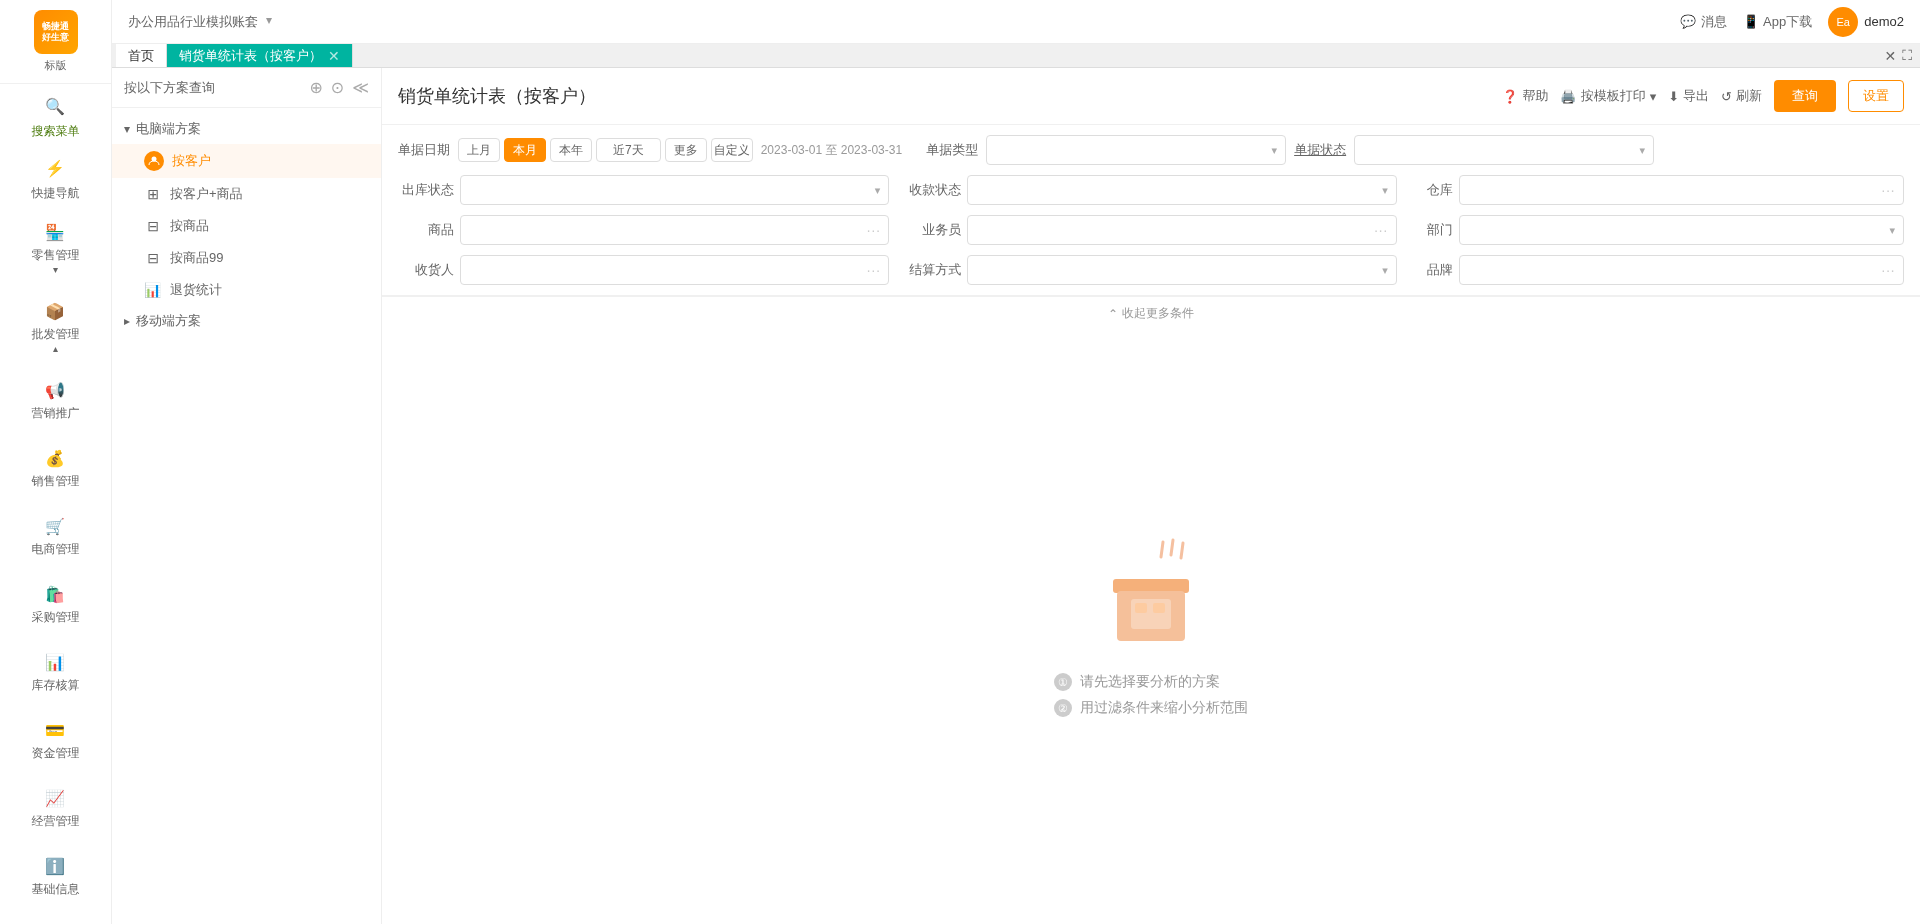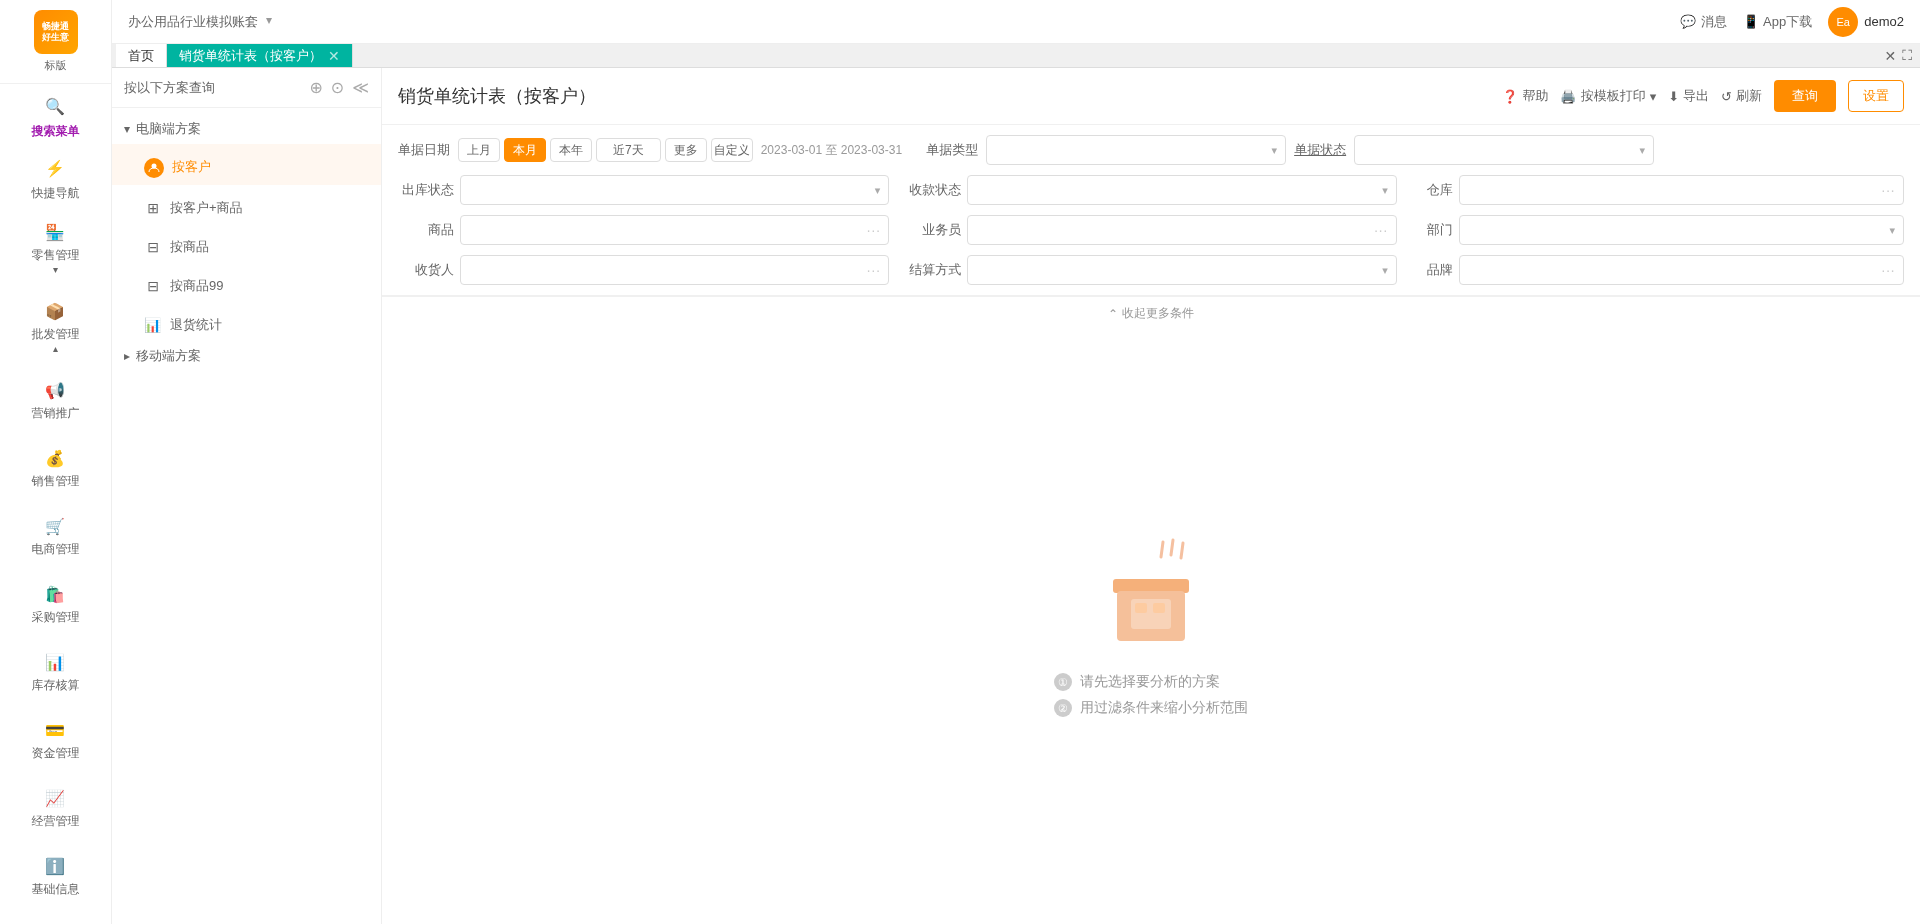--- a/index.html
+++ b/index.html
@@ -4,21 +4,21 @@
   <style>
     * { box-sizing: border-box; margin: 0; padding: 0; }
     body { font-family: 'Microsoft YaHei', Arial, sans-serif; font-size: 13px; background: #f5f5f5; color: #333; display: flex; height: 924px; overflow: hidden; }
 
     
     .sidebar { width: 112px; background: #fff; display: flex; flex-direction: column; border-right: 1px solid #eee; flex-shrink: 0; }
     .sidebar-logo { padding: 10px 8px; display: flex; flex-direction: column; align-items: center; border-bottom: 1px solid #f0f0f0; cursor: pointer; }
     .sidebar-logo-img { width: 44px; height: 44px; background: linear-gradient(135deg, #ff8c00, #ffa500); border-radius: 8px; display: flex; align-items: center; justify-content: center; color: white; font-size: 10px; font-weight: bold; text-align: center; line-height: 1.2; }
     .sidebar-logo-text { font-size: 11px; color: #666; margin-top: 4px; }
     .sidebar-search { padding: 10px 8px; display: flex; flex-direction: column; align-items: center; cursor: pointer; }
-    .sidebar-search-text { font-size: 12px; color: #a21caf; margin-top: 2px; font-weight: bold; }
+    .sidebar-search-text { font-size: 12px; color: #4d7c0f; margin-top: 2px; }
     .sidebar-nav { padding: 6px 8px; display: flex; flex-direction: column; align-items: center; cursor: pointer; }
     .sidebar-nav-text { font-size: 12px; color: #666; margin-top: 2px; }
     .sidebar-items { flex: 1; overflow-y: auto; }
     .sidebar-item { display: flex; flex-direction: column; align-items: center; padding: 12px 4px; cursor: pointer; color: #666; font-size: 12px; border-bottom: none; }
     .sidebar-item-icon { width: 24px; height: 24px; display: flex; align-items: center; justify-content: center; margin-bottom: 3px; font-size: 16px; }
 
     
     .main { flex: 1; display: flex; flex-direction: column; overflow: hidden; }
 
     
@@ -43,21 +43,21 @@
 
     
     .left-panel { width: 270px; background: #fff; border-right: 1px solid #eee; display: flex; flex-direction: column; flex-shrink: 0; overflow-y: auto; }
     .left-panel-header { padding: 10px 12px; display: flex; align-items: center; justify-content: space-between; border-bottom: 1px solid #f0f0f0; }
     .left-panel-title { font-size: 13px; color: #666; font-weight: 500; }
     .left-panel-actions { display: flex; align-items: center; gap: 8px; }
     .action-icon { font-size: 16px; color: #aaa; cursor: pointer; }
     .scheme-section { padding: 6px 0; }
     .scheme-group { }
     .scheme-group-header { display: flex; align-items: center; padding: 6px 12px; cursor: pointer; color: #666; font-size: 13px; gap: 6px; }
-    .scheme-item { display: flex; padding: 14px 12px 7px 32px; cursor: pointer; color: #666; font-size: 13px; gap: 8px; }
+    .scheme-item { display: flex; align-items: center; padding: 7px 12px 7px 32px; cursor: pointer; color: #666; font-size: 13px; gap: 8px; }
     .scheme-item.active { color: #ff8c00; background: #fff7f0; }
     .scheme-item-icon { width: 18px; height: 18px; display: flex; align-items: center; justify-content: center; font-size: 14px; }
     .chevron { font-size: 10px; }
 
     
     .right-panel { flex: 1; display: flex; flex-direction: column; overflow: hidden; background: #fff; }
     .page-header { padding: 12px 16px; display: flex; align-items: center; justify-content: space-between; border-bottom: 1px solid #f0f0f0; flex-shrink: 0; }
     .page-title { font-size: 18px; font-weight: 500; color: #333; }
     .page-actions { display: flex; align-items: center; gap: 12px; }
     .page-action-btn { display: flex; align-items: center; gap: 4px; font-size: 13px; color: #666; cursor: pointer; }

